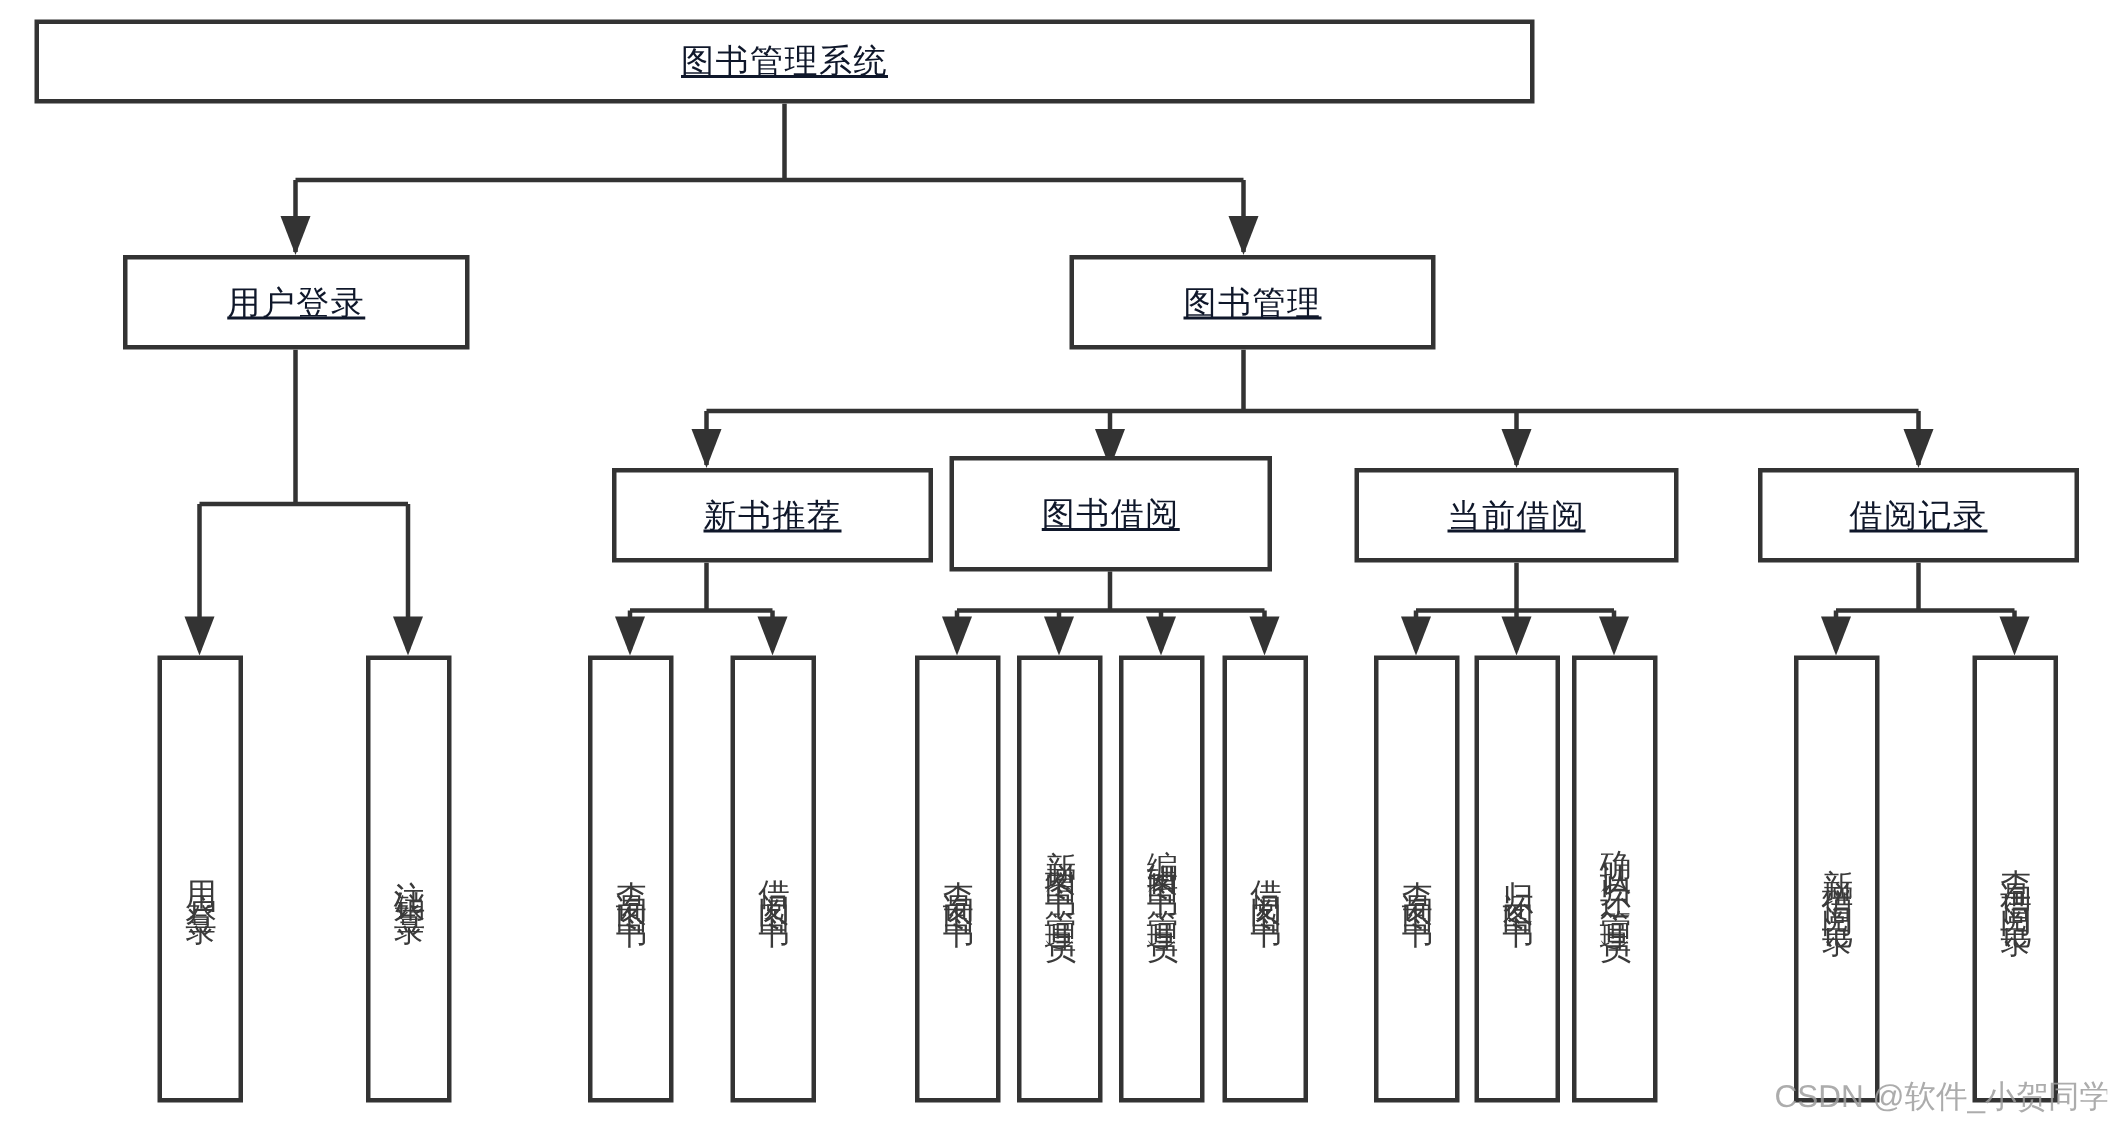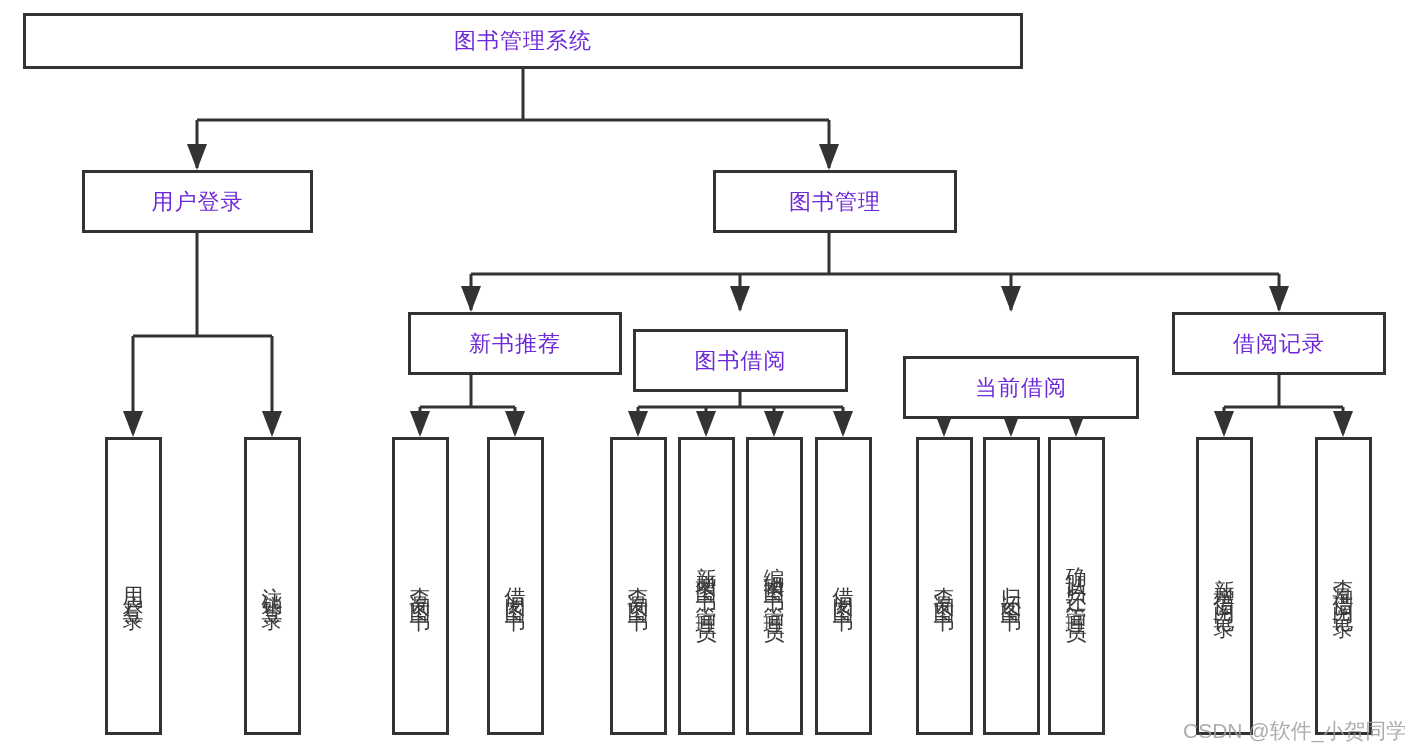--- a/index.html
+++ b/index.html
@@ -30,22 +30,23 @@
     border: 3px solid #333333;
     display: flex;
     align-items: center;
     justify-content: center;
     text-align: center;
   }
   .node .label {
     display: block;
     font-size: 22px;
     letter-spacing: 1px;
-    color: #6d28d9;
+    color: #0f172a;
     white-space: nowrap;
+    text-decoration: underline;
   }
   .node.leaf {
     width: 57px;
     height: 298px;
     top: 437px;
   }
   .node.leaf .vlabel {
     display: block;
     writing-mode: vertical-rl;
     text-orientation: mixed;
@@ -53,22 +54,22 @@
     line-height: 1;
     letter-spacing: 8px;
     color: #3a3a3a;
     white-space: nowrap;
   }
   
   .node.root   { left: 23px;  top: 13px;  width: 1000px; height: 56px; }
   .node.lvl2-a { left: 82px;  top: 170px; width: 231px;  height: 63px; }
   .node.lvl2-b { left: 713px; top: 170px; width: 244px;  height: 63px; }
   .node.lvl3-a { left: 364px; top: 312px; width: 214px;  height: 63px; margin-left: 44px; }
-  .node.lvl3-b { left: 633px; top: 329px; width: 215px;  height: 63px; }
-  .node.lvl3-c { left: 903px; top: 312px; width: 236px;  height: 63px; margin-top: 44px; }
+  .node.lvl3-b { left: 633px; top: 304px; width: 215px;  height: 77px; }
+  .node.lvl3-c { left: 903px; top: 312px; width: 216px;  height: 63px; }
   .node.lvl3-d { left: 1172px;top: 312px; width: 214px;  height: 63px; }
   
   .leaf-1  { left: 105px;  }
   .leaf-2  { left: 244px;  }
   .leaf-3  { left: 392px;  }
   .leaf-4  { left: 487px;  }
   .leaf-5  { left: 610px;  }
   .leaf-6  { left: 678px;  }
   .leaf-7  { left: 746px;  }
   .leaf-8  { left: 815px;  }

